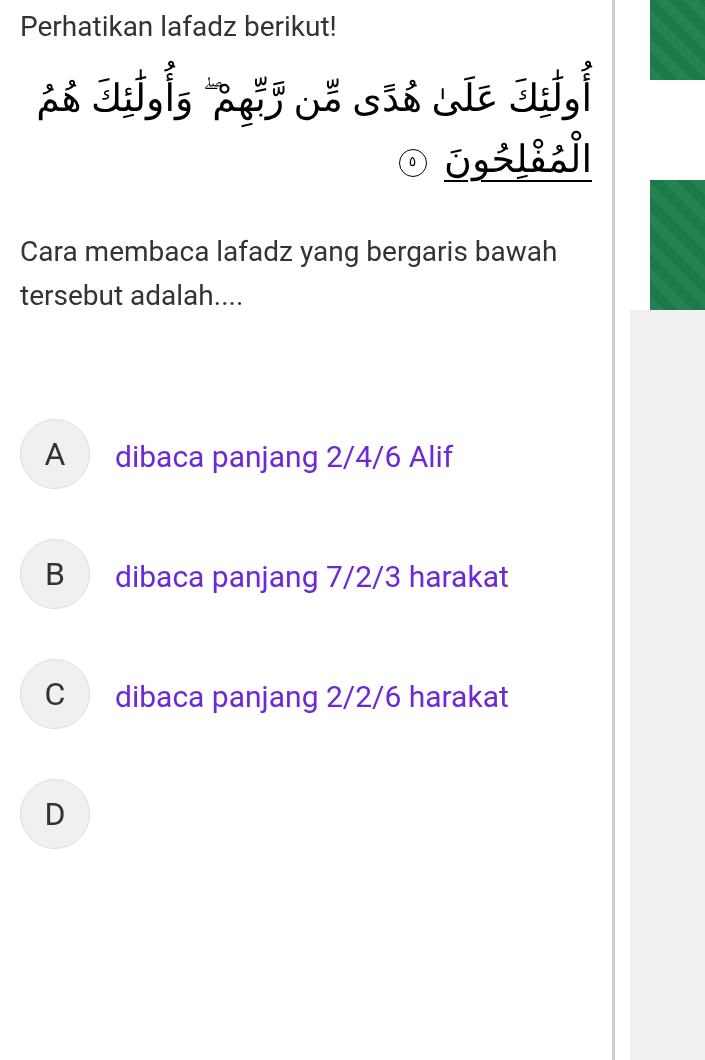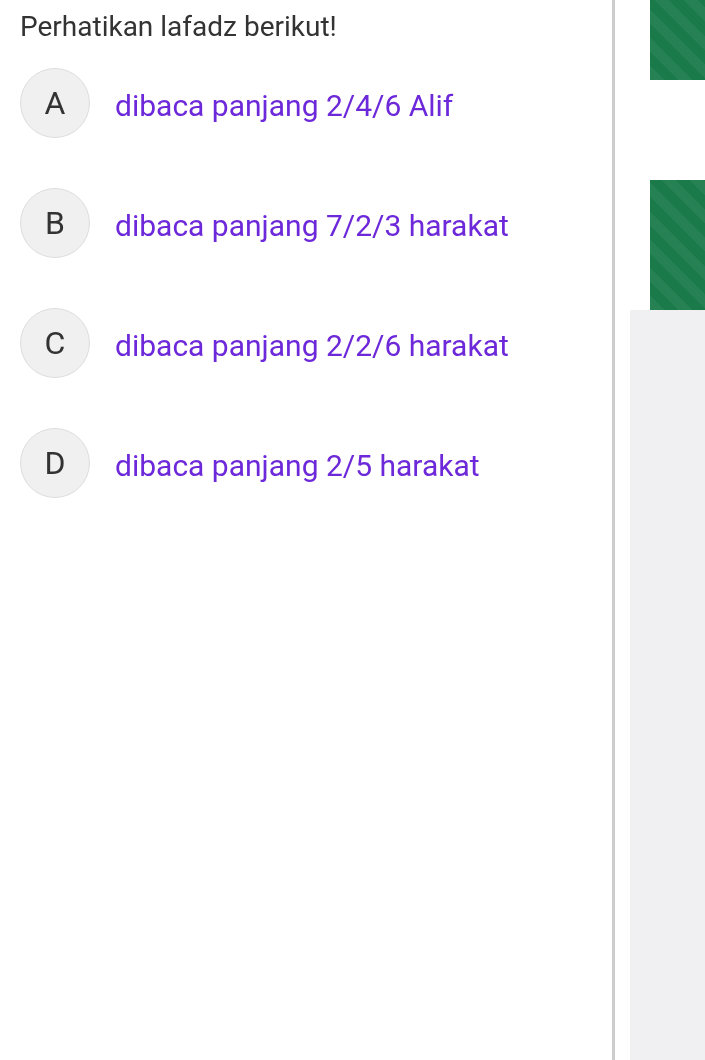--- a/index.html
+++ b/index.html
@@ -52,21 +52,21 @@
       position: absolute;
       right: 0;
       top: 310px;
       width: 75px;
       height: 750px;
       background: #f0f0f2;
     }
     .question-intro {
       font-size: 28px;
       color: #333;
-      margin-bottom: 25px;
+      margin-bottom: 12px;
       font-weight: 400;
     }
     .arabic-text {
       font-size: 38px;
       text-align: right;
       direction: rtl;
       margin: 25px 0;
       line-height: 1.6;
       font-family: 'Traditional Arabic', 'Arabic Typesetting', serif;
       color: #000;
@@ -131,38 +131,43 @@
       font-weight: 400;
     }
   </style>
 </head>
 <body>
 
 <div class="container">
   <div class="main-content">
     <div class="question-intro">Perhatikan lafadz berikut!</div>
 
+    <div class="arabic-text">
+      <span>أُولَٰئِكَ عَلَىٰ هُدًى مِّن رَّبِّهِمْ ۖ وَأُولَٰئِكَ هُمُ</span>
+      <span class="underlined">الْمُفْلِحُونَ</span>
+      <span class="verse-marker">٥</span>
+    </div>
 
+    <div class="question-text">Cara membaca lafadz yang bergaris bawah tersebut adalah....</div>
 
     <div class="options">
       <div class="option">
         <div class="option-letter">A</div>
         <div class="option-text">dibaca panjang 2/4/6 Alif</div>
       </div>
       <div class="option">
         <div class="option-letter">B</div>
         <div class="option-text">dibaca panjang 7/2/3 harakat</div>
       </div>
       <div class="option">
         <div class="option-letter">C</div>
         <div class="option-text">dibaca panjang 2/2/6 harakat</div>
       </div>
       <div class="option">
         <div class="option-letter">D</div>
-        <div class="option-text">dibaca panjang 2/5 harakat</div>
       </div>
     </div>
   </div>
 
   <div class="sidebar">
     <div class="green-block-top"></div>
     <div class="green-block-mid"></div>
     <div class="gray-block"></div>
   </div>
 </div>

